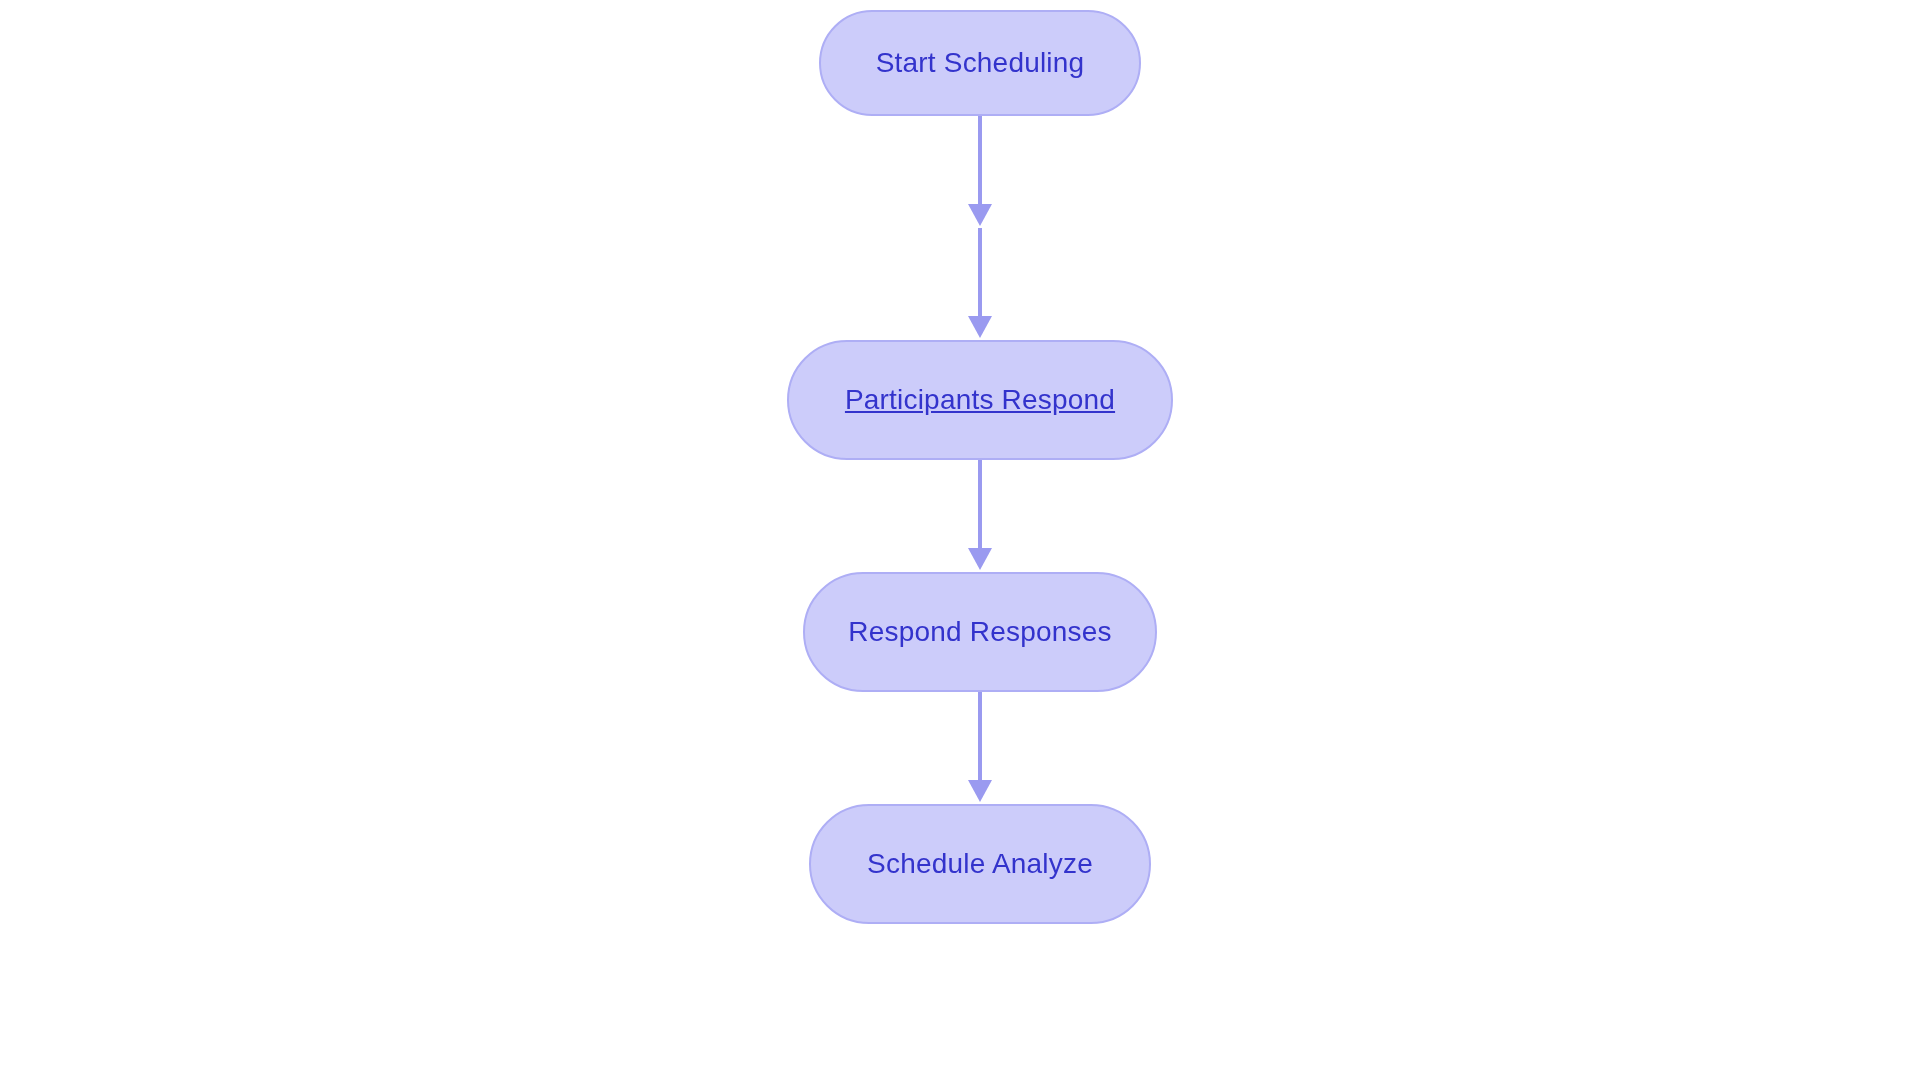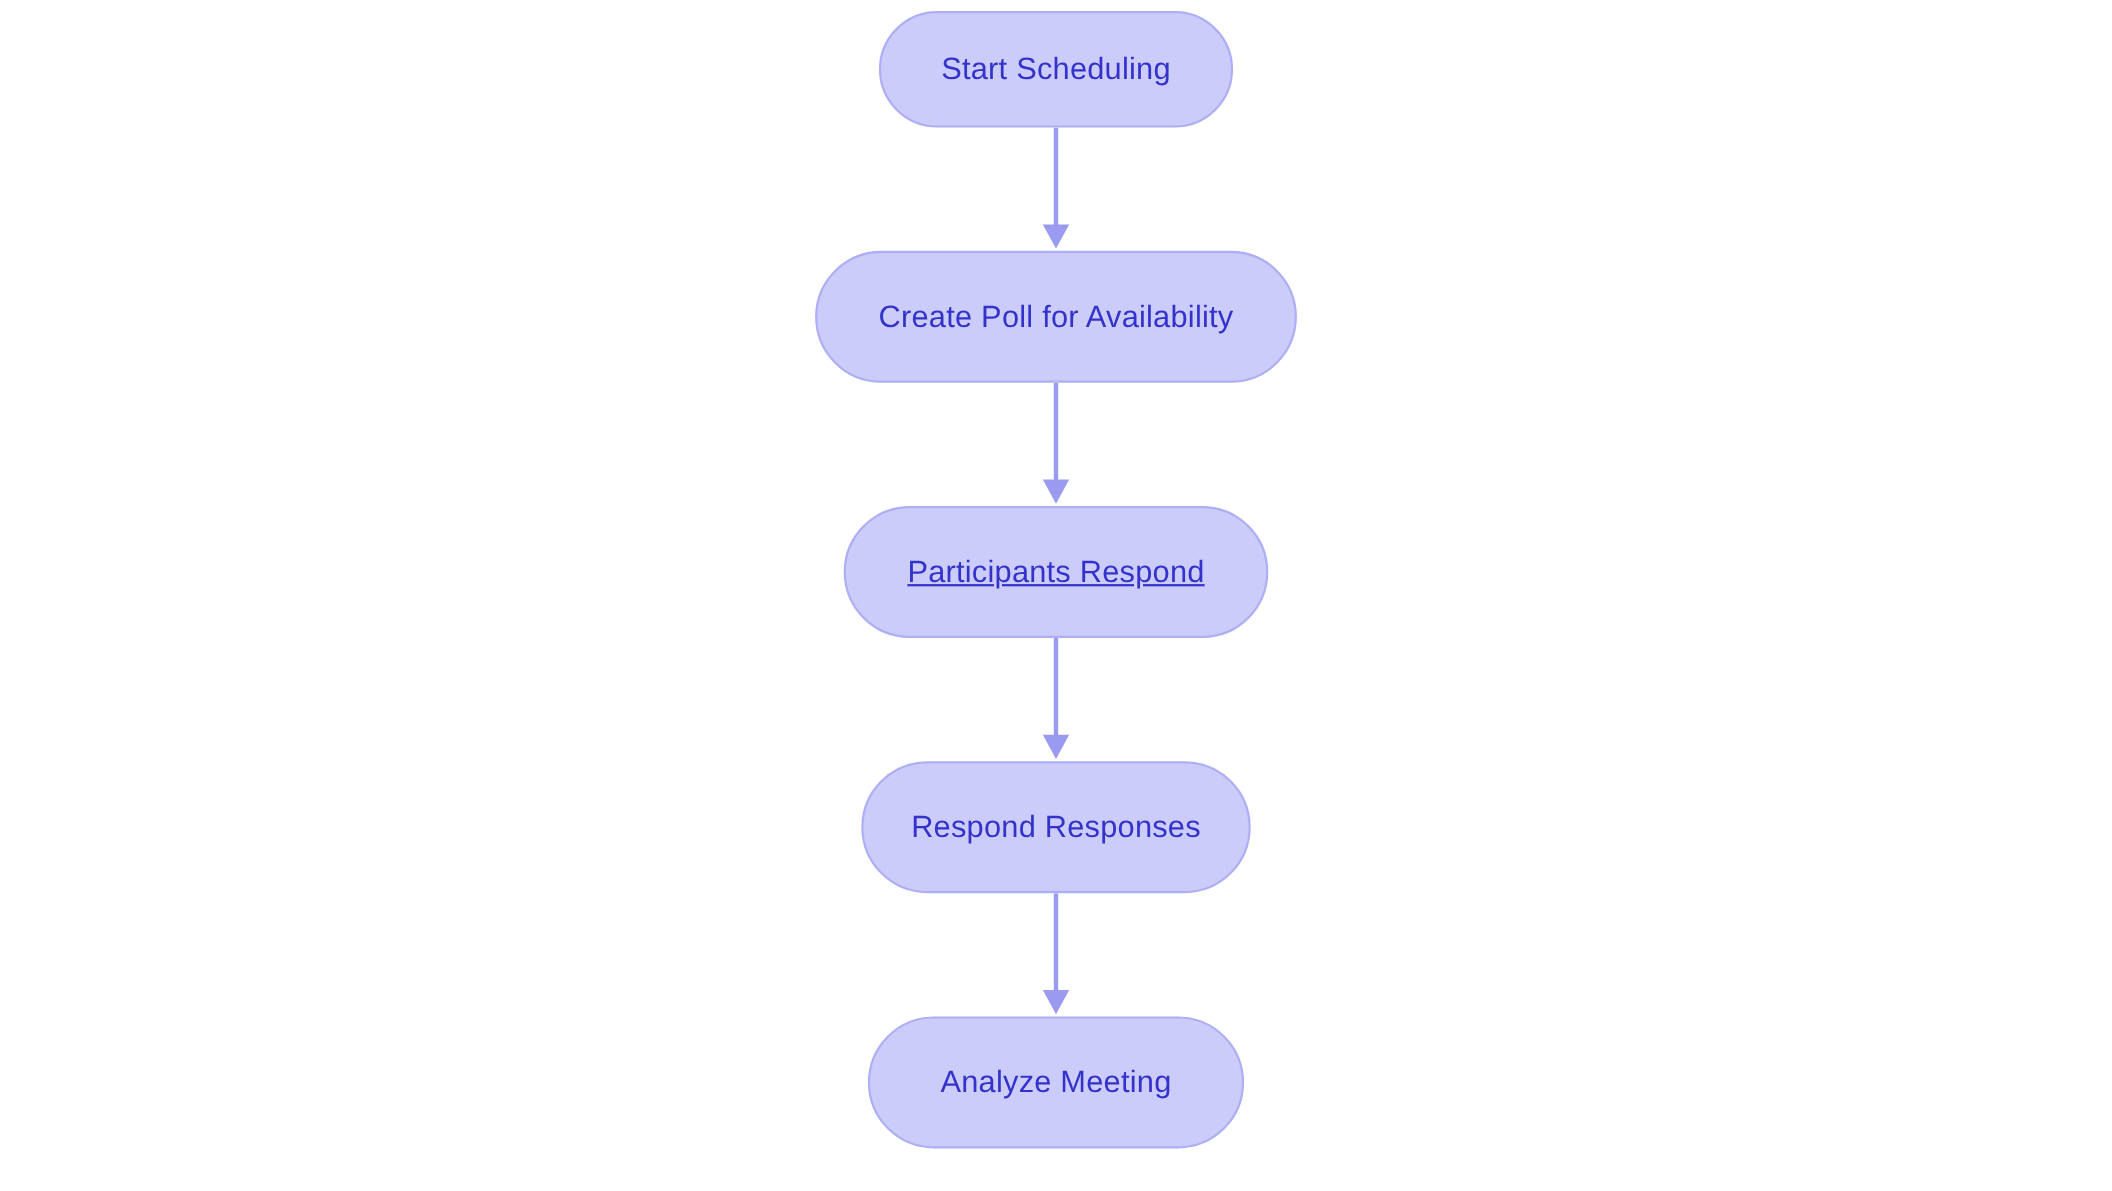--- a/index.html
+++ b/index.html
@@ -11,20 +11,21 @@
     width: 1920px;
     height: 1083px;
     overflow: hidden;
     font-family: "Liberation Sans", sans-serif;
   }
   #flowchart-canvas {
     position: relative;
     width: 1767px;
     height: 1083px;
     background: #ffffff;
+    margin-left: 20px;
   }
   #flow-stack {
     position: absolute;
     left: 0;
     top: 0;
     width: 1920px;
     height: 1083px;
     display: flex;
     flex-direction: column;
     align-items: center;
@@ -76,23 +77,20 @@
 
     <div class="flow-node node-w1">
       <span class="flow-node-label">Start Scheduling</span>
     </div>
 
     <svg class="flow-connector" viewBox="0 0 40 112">
       <line x1="20" y1="0" x2="20" y2="94" stroke="#9a9af0" stroke-width="4"></line>
       <polygon points="8,88 32,88 20,110" fill="#9a9af0"></polygon>
     </svg>
 
-    <div class="flow-node node-w2">
-      <span class="flow-node-label">Create Poll for Availability</span>
-    </div>
 
     <svg class="flow-connector" viewBox="0 0 40 112">
       <line x1="20" y1="0" x2="20" y2="94" stroke="#9a9af0" stroke-width="4"></line>
       <polygon points="8,88 32,88 20,110" fill="#9a9af0"></polygon>
     </svg>
 
     <div class="flow-node node-w3">
       <span class="flow-node-label">Participants Respond</span>
     </div>
 
@@ -104,17 +102,17 @@
     <div class="flow-node node-w4">
       <span class="flow-node-label">Respond Responses</span>
     </div>
 
     <svg class="flow-connector" viewBox="0 0 40 112">
       <line x1="20" y1="0" x2="20" y2="94" stroke="#9a9af0" stroke-width="4"></line>
       <polygon points="8,88 32,88 20,110" fill="#9a9af0"></polygon>
     </svg>
 
     <div class="flow-node node-w5">
-      <span class="flow-node-label">Analyze Meeting</span>
+      <span class="flow-node-label">Schedule Analyze</span>
     </div>
 
   </div>
 </div>
 
 </body></html>

